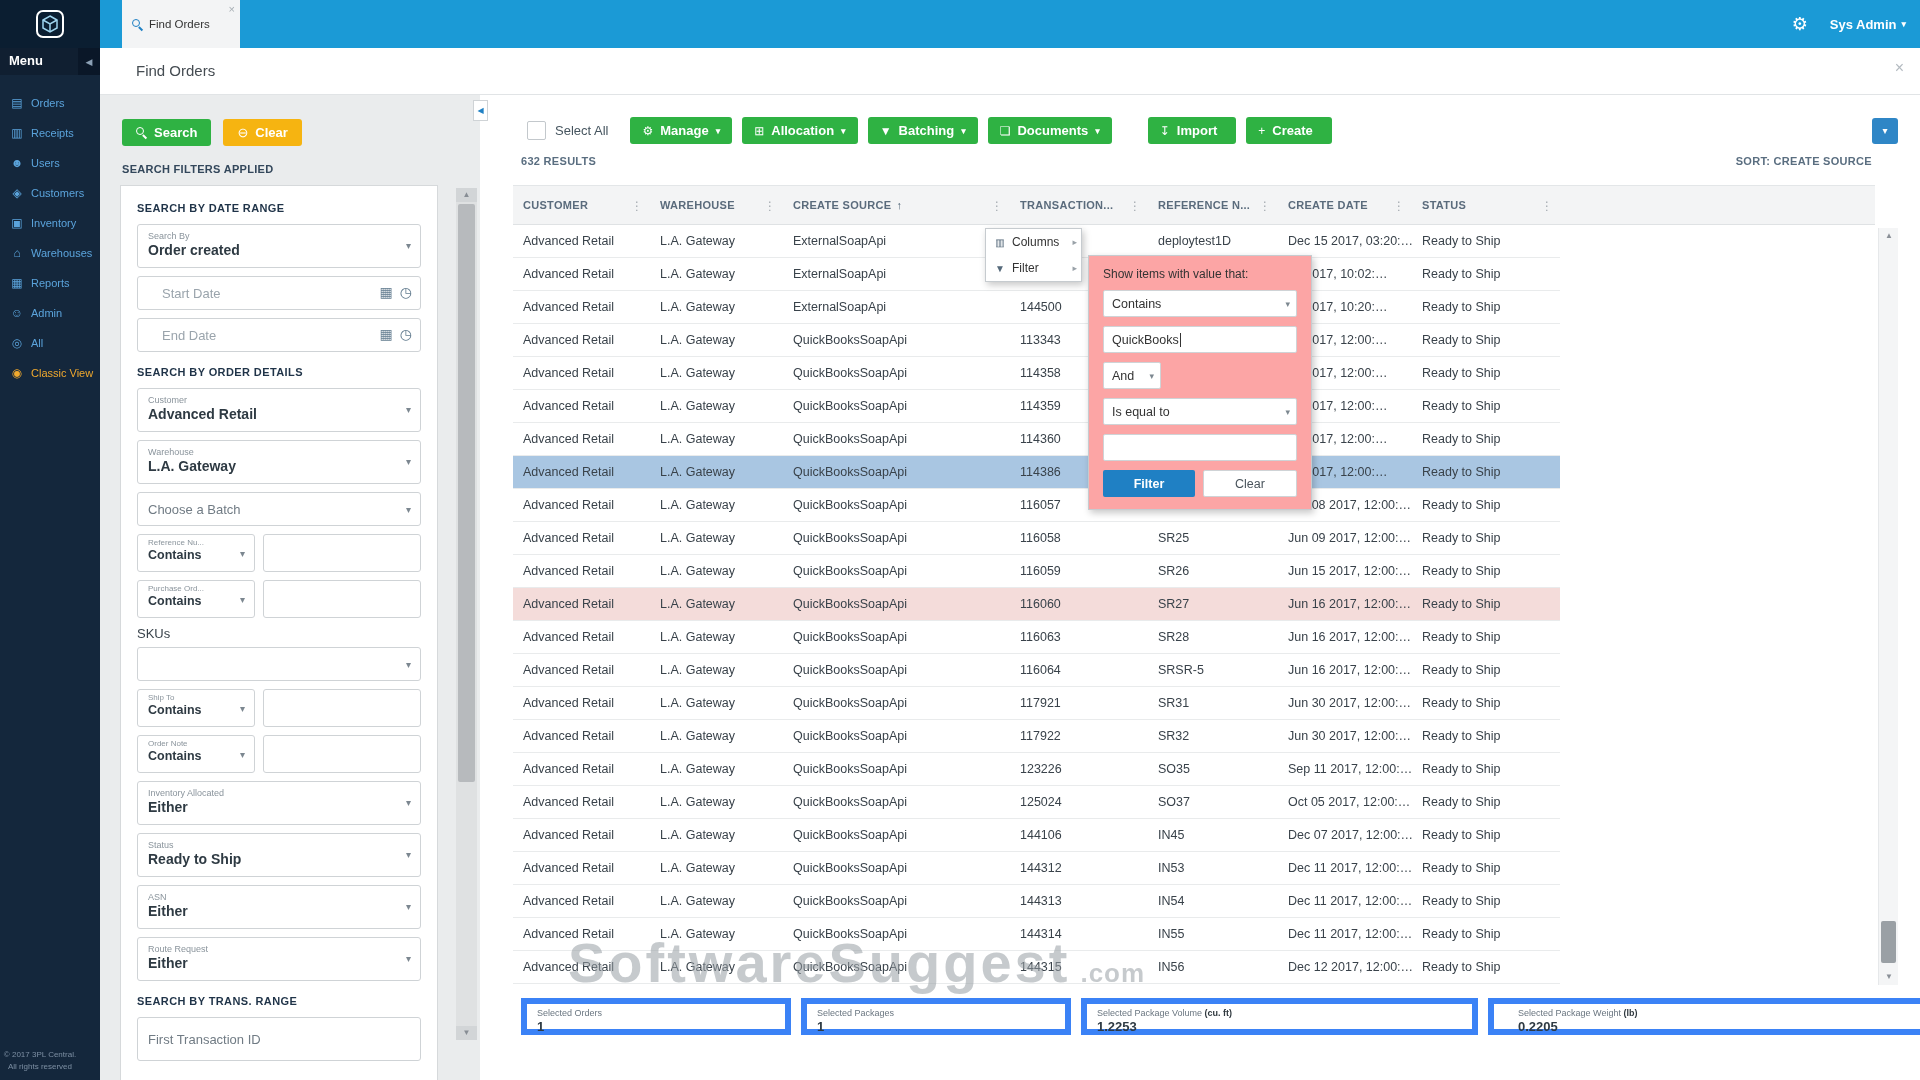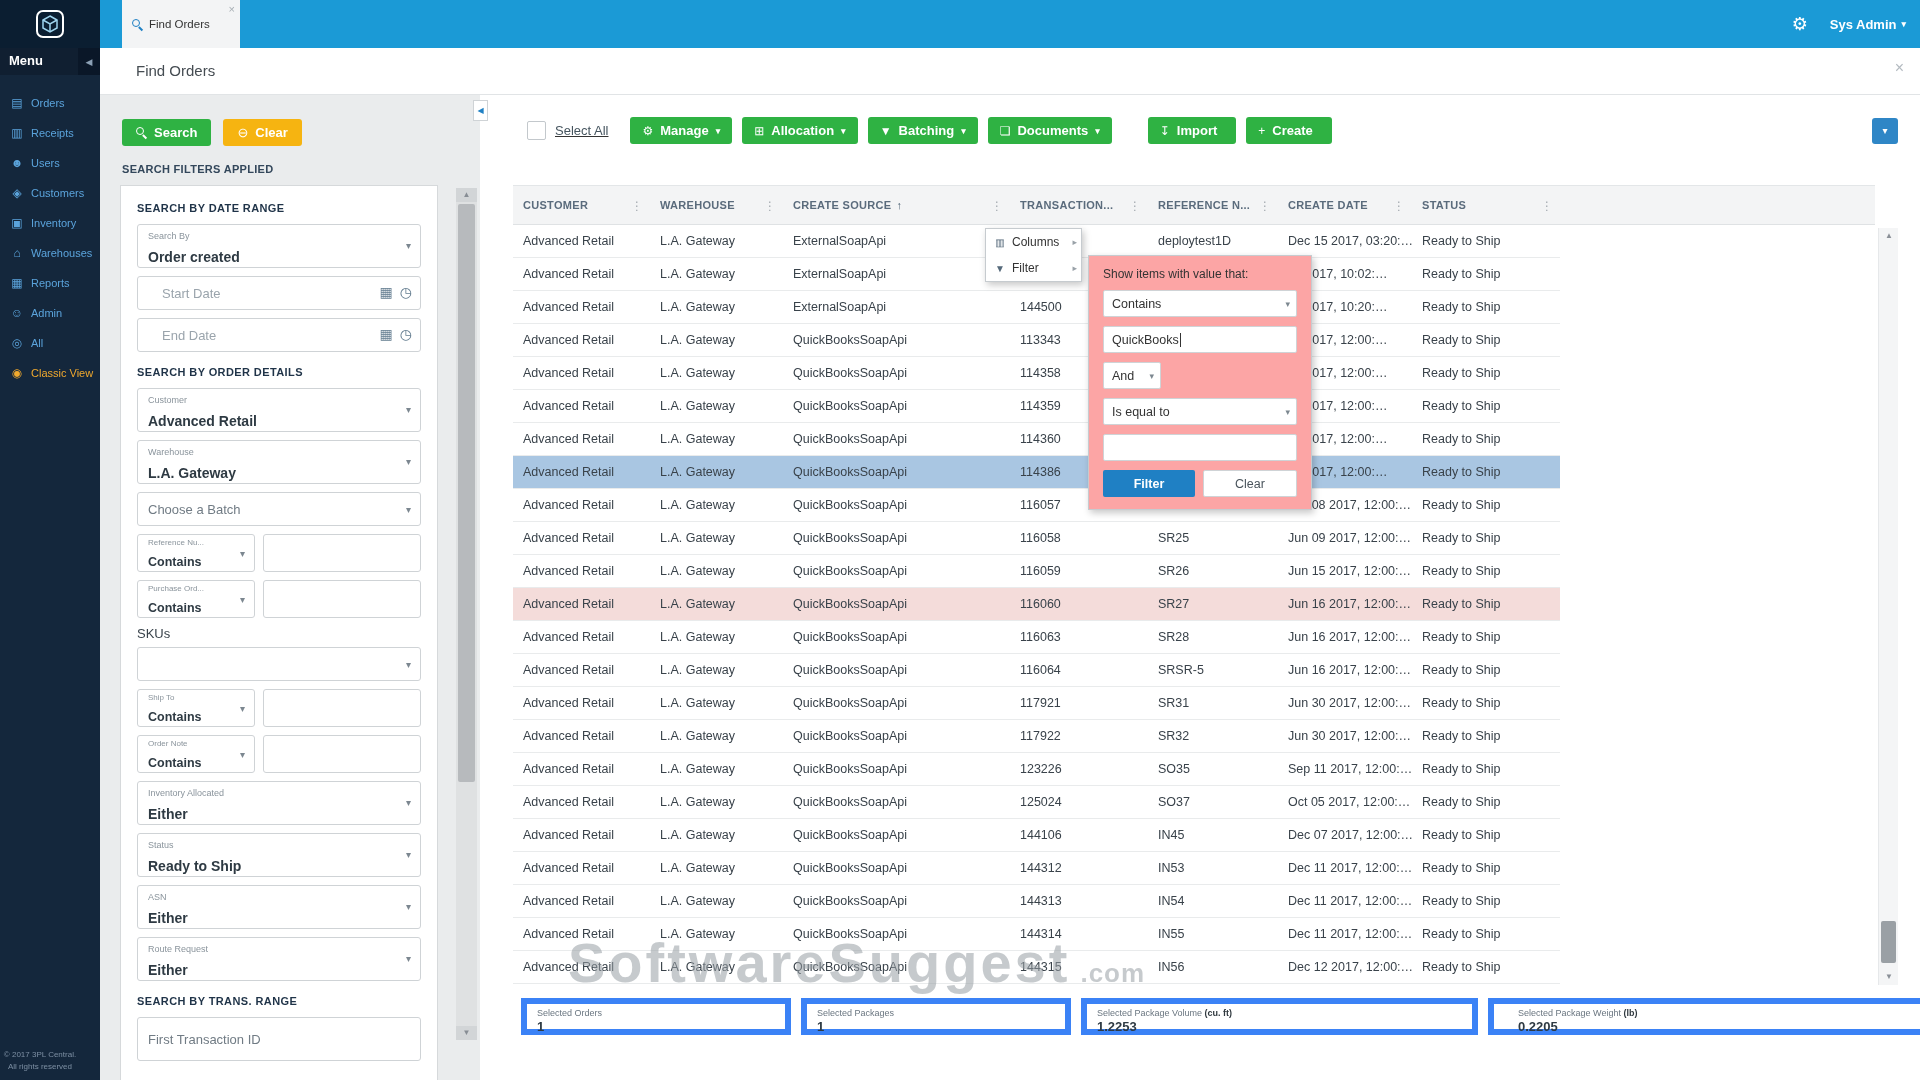--- a/index.html
+++ b/index.html
@@ -45,21 +45,21 @@
   .btn-search{background:var(--green);}
   .btn-clear{background:var(--amber);}
   .btn .mag{color:#fff;}
   .btn .micon{font-size:13px;font-weight:normal;line-height:1;}
   .fp-applied{margin:17px 0 10px 22px;font-size:11px;font-weight:bold;color:#33475b;letter-spacing:.3px;}
   .fp-card{margin-left:20px;width:318px;min-height:1000px;background:#fff;border:1px solid #d6d9db;padding:16px;}
   .fp-heading{font-size:11px;font-weight:bold;color:#1f3348;letter-spacing:.4px;margin:14px 0 10px;}
   .fp-heading.first{margin-top:0;}
   .fsel{position:relative;border:1px solid #cfd3d6;border-radius:3px;background:#fff;height:44px;padding:6px 24px 0 10px;margin-bottom:8px;cursor:pointer;}
   .fsel .lab{font-size:9px;color:#8a949c;}
-  .fsel .val{font-size:14px;font-weight:bold;color:#2e3a43;margin-top:8px;white-space:nowrap;overflow:hidden;}
+  .fsel .val{font-size:14px;font-weight:bold;color:#2e3a43;margin-top:1px;white-space:nowrap;overflow:hidden;}
   .fsel .car{position:absolute;right:9px;top:15px;color:#7c8790;font-size:10px;}
   .psel{position:relative;border:1px solid #cfd3d6;border-radius:3px;background:#fff;height:34px;display:flex;align-items:center;padding:0 24px 0 10px;margin-bottom:8px;color:#707b84;font-size:13px;cursor:pointer;}
   .psel .car{position:absolute;right:9px;color:#7c8790;font-size:10px;}
   .psel.tall{height:44px;}
   .tin{width:100%;height:34px;border:1px solid #cfd3d6;border-radius:3px;padding:0 10px;font-size:13px;color:#333;font-family:inherit;margin-bottom:8px;background:#fff;}
   .tin::placeholder{color:#9aa4ac;}
   .date-wrap{position:relative;margin-bottom:8px;}
   .date-wrap .tin{margin-bottom:0;padding-right:52px;padding-left:24px;}
   .date-icons{position:absolute;right:9px;top:8px;display:flex;gap:7px;color:#647d90;font-size:14px;cursor:pointer;}
   .crow{display:flex;gap:8px;margin-bottom:8px;}
@@ -71,21 +71,21 @@
   .fp-label{font-size:13px;color:#39434b;margin:4px 0 6px;}
   .fp-scroll{position:absolute;left:356px;top:93px;width:21px;height:852px;background:#dfe1e2;}
   .fp-scroll .arr{position:absolute;left:0;width:21px;height:14px;color:#878d94;font-size:8px;text-align:center;line-height:14px;background:#d2d5d7;cursor:pointer;}
   .arr.up{top:0;}.arr.down{bottom:0;}
   .fp-thumb{position:absolute;left:2px;top:16px;width:17px;height:578px;background:#b7babd;border-radius:2px;cursor:pointer;}
 
   
   .main{position:absolute;left:480px;top:95px;width:1440px;height:985px;background:#fff;}
   .main-collapse{position:absolute;left:-7px;top:5px;width:15px;height:21px;background:#fff;border:1px solid #cfd3d6;color:var(--blue);font-size:8px;display:flex;align-items:center;justify-content:center;cursor:pointer;z-index:3;}
   .toolbar{position:absolute;left:47px;top:22px;right:22px;display:flex;align-items:center;}
-  .select-all{display:flex;align-items:center;gap:9px;margin-right:22px;cursor:pointer;text-decoration:underline;}
+  .select-all{display:flex;align-items:center;gap:9px;margin-right:22px;cursor:pointer;}
   .checkbox{width:19px;height:19px;border:1px solid #c3c8cc;border-radius:2px;background:#fff;}
   .select-all-label{color:#46555f;font-size:13px;}
   .tb-buttons{display:flex;align-items:center;gap:10px;}
   .tb-btn{display:flex;align-items:center;gap:7px;background:var(--green);color:#fff;font-weight:bold;font-size:13px;border:none;border-radius:3px;padding:0 12px;height:27px;cursor:pointer;font-family:inherit;}
   .tb-btn .bicon{font-size:12px;font-weight:normal;}
   .tb-btn .bcaret{font-size:9px;}
   .tb-btn.gap{margin-left:26px;}
   .tb-caret-btn{margin-left:auto;width:26px;height:26px;background:#2f86c6;color:#fff;border:none;border-radius:3px;font-size:10px;display:flex;align-items:center;justify-content:center;cursor:pointer;}
   .results-row{position:absolute;left:41px;top:60px;right:48px;display:flex;justify-content:space-between;}
   .results-count,.sort-label{font-size:11px;font-weight:bold;color:#5a6e80;letter-spacing:.3px;}
@@ -392,20 +392,24 @@
           </button>
           <button class="tb-btn">
             <span class="bicon">+</span>
             <span>Create</span>
             <span class="bcaret"></span>
           </button>
         </span>
       <button class="tb-caret-btn">▾</button>
     </div>
 
+    <div class="results-row">
+      <span class="results-count">632 RESULTS</span>
+      <span class="sort-label">SORT: CREATE SOURCE</span>
+    </div>
 
     <div class="tablewrap">
       <div class="thead">
 
       <div class="th c1">
             <span>CUSTOMER</span>
             <span class="sort"></span>
             <span class="dots">⋮</span>
           </div>
           <div class="th c2">

